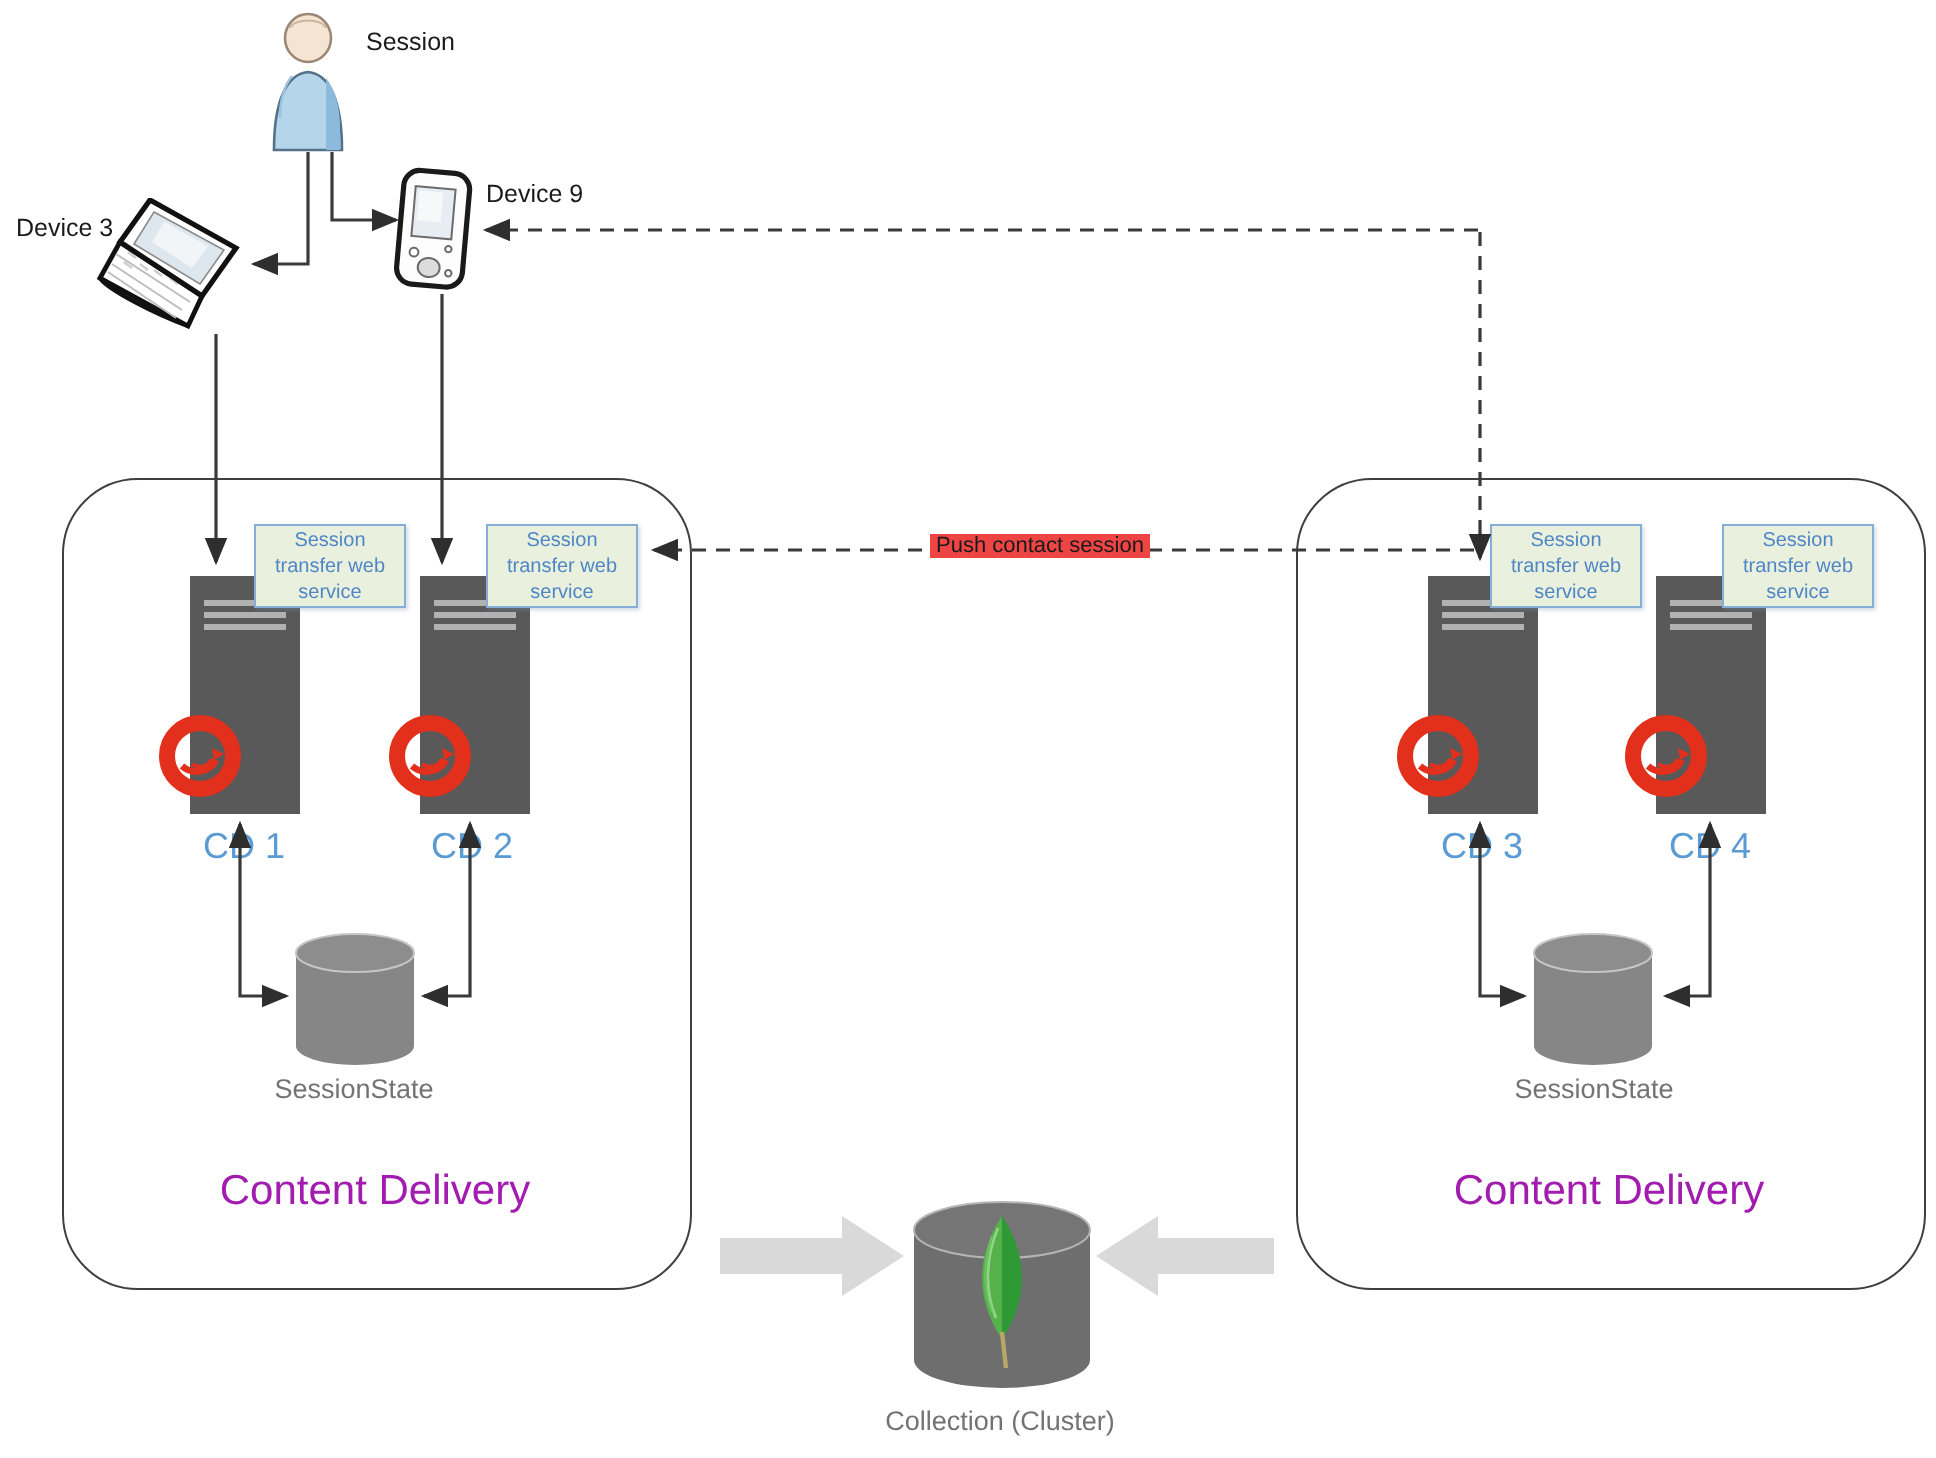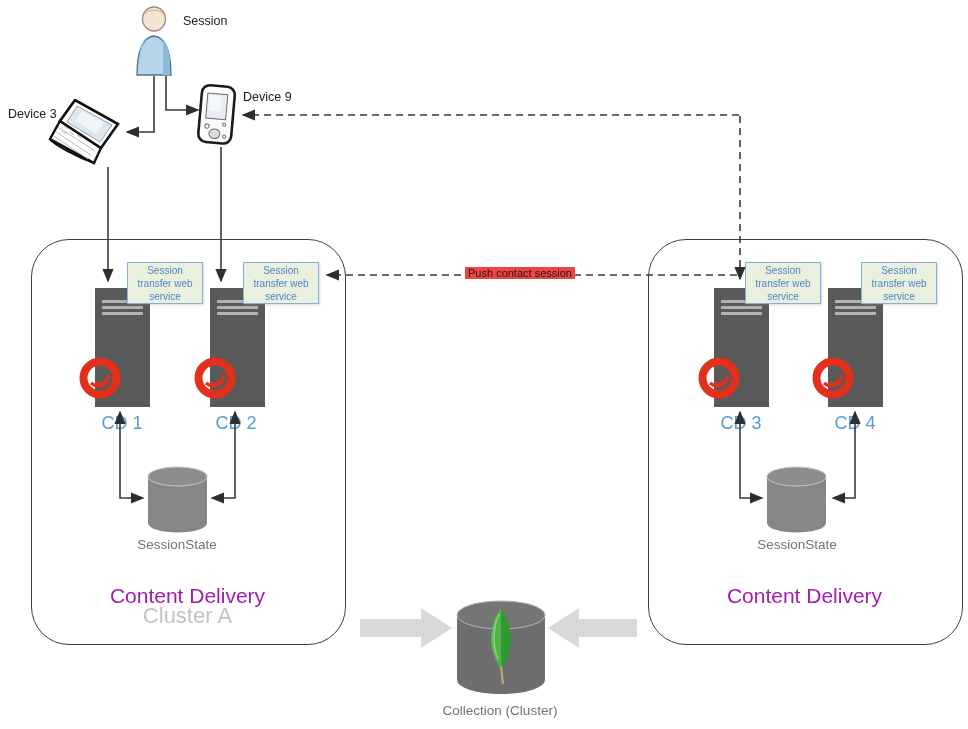--- a/index.html
+++ b/index.html
@@ -109,21 +109,20 @@
       <circle cx="11" cy="43" r="2.2" fill="#fff" stroke="#6b6b6b" stroke-width="1"></circle>
       <circle cx="28" cy="40" r="1.6" fill="#fff" stroke="#6b6b6b" stroke-width="1"></circle>
       <ellipse cx="19" cy="50" rx="5.5" ry="4.8" fill="#dcdcdc" stroke="#6b6b6b" stroke-width="1"></ellipse>
       <circle cx="29" cy="52" r="1.6" fill="#fff" stroke="#6b6b6b" stroke-width="1"></circle>
     </svg>
   </div>
   <div class="lbl" style="left:243px;top:90px;">Device 9</div>
 
   <div class="cluster" style="left:31px;top:239px;"></div>
   <div class="cluster-subtitle" style="left:31px;top:584px;">Content Delivery</div>
-  <div class="cluster-name" style="left:31px;top:603px;">Cluster A</div>
 
   <div class="server" style="left:95px;top:288px;">
     <div class="stripe" style="top:12px;"></div>
     <div class="stripe" style="top:18px;"></div>
     <div class="stripe" style="top:24px;"></div>
     <svg class="logo" width="42" height="42" viewBox="0 0 42 42">
       <circle cx="21" cy="21" r="16.5" fill="none" stroke="#e2301d" stroke-width="8"></circle>
       <path d="M12,26 a11,11 0 0 0 17,-3" fill="none" stroke="#e2301d" stroke-width="3.4"></path>
       <path d="M17,25 a6.5,6.5 0 0 0 10,-2.5" fill="none" stroke="#e2301d" stroke-width="2"></path>
       <polygon points="27,17 33,20 28,23" fill="#e2301d"></polygon>

